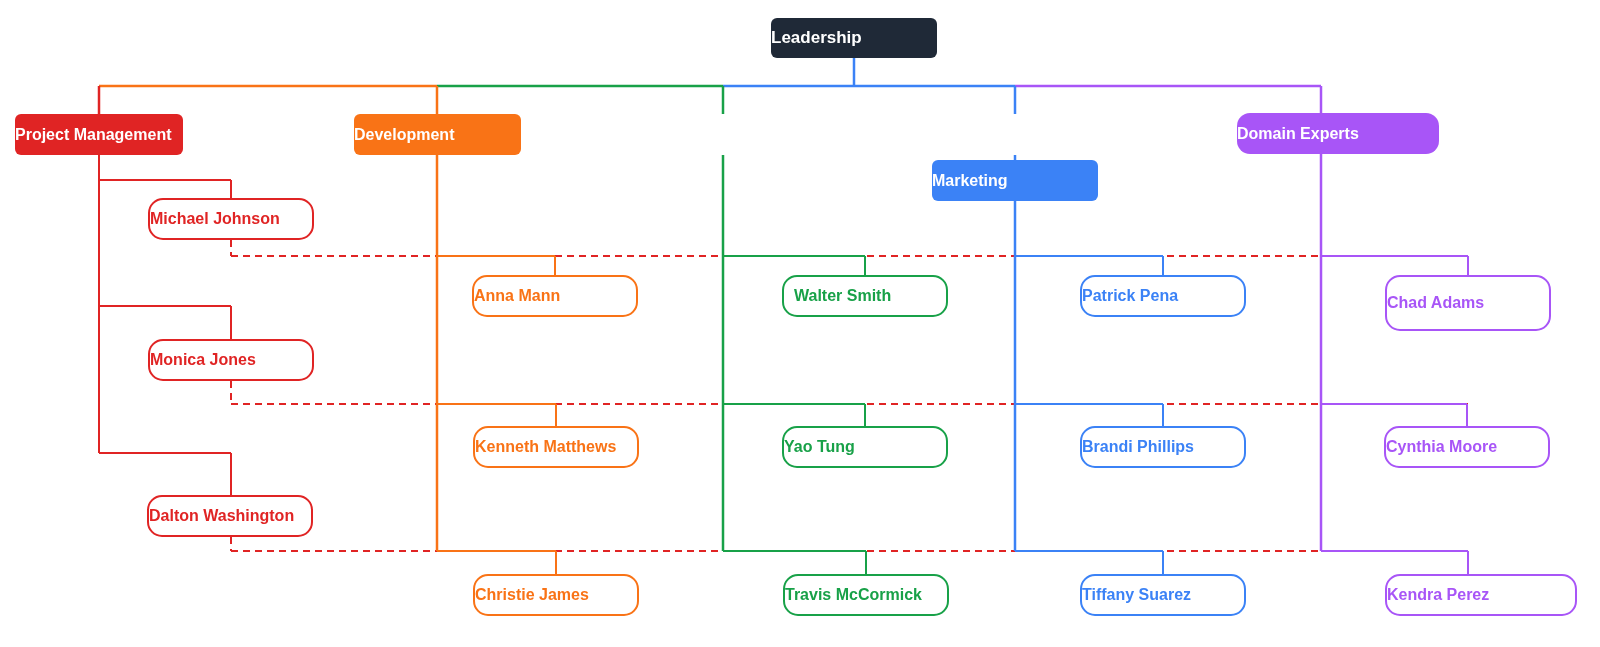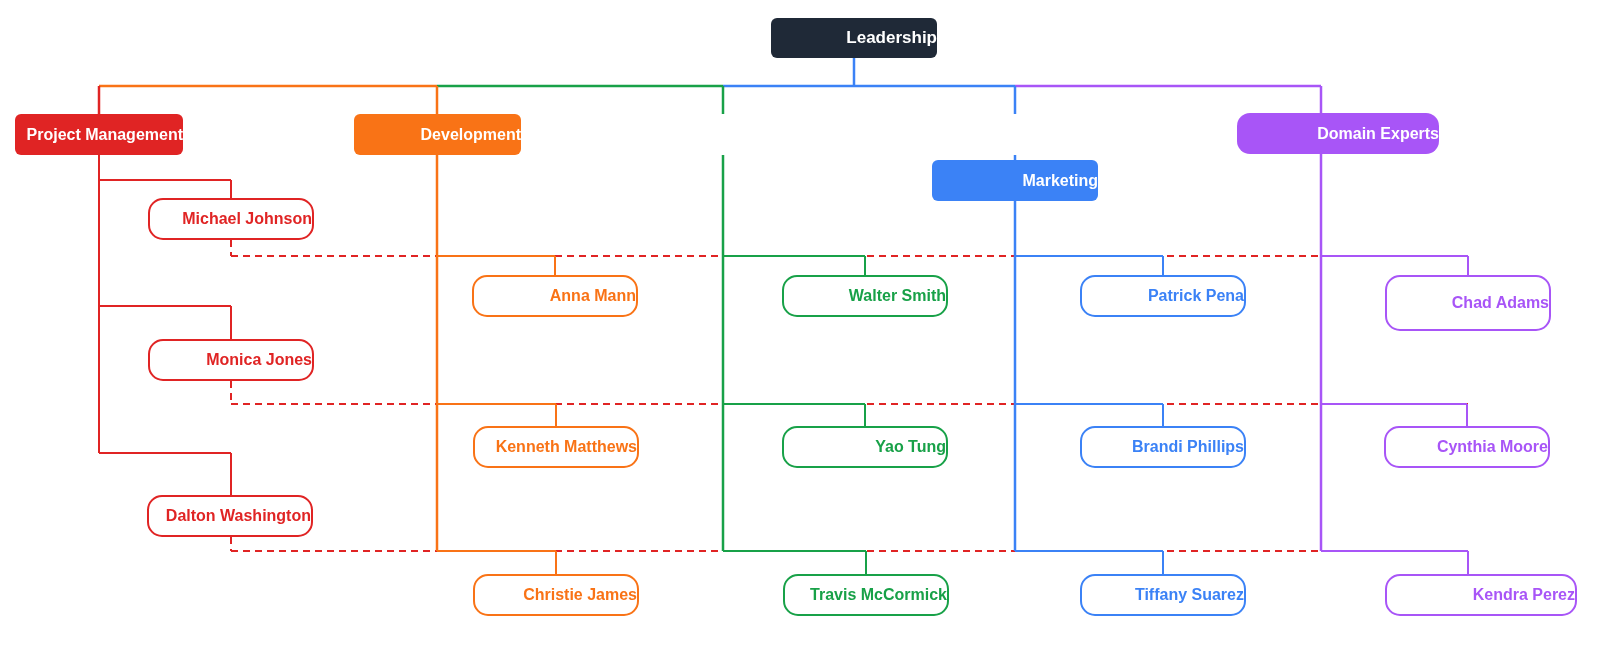--- a/index.html
+++ b/index.html
@@ -1,23 +1,23 @@
 <!DOCTYPE html>
 <html><head>
 <meta charset="utf-8">
 <style>
   html,body{margin:0;padding:0;background:#ffffff;}
   body{font-family:"Liberation Sans","DejaVu Sans",sans-serif;}
   #chart{position:relative;width:1600px;height:647px;overflow:hidden;background:#fff;}
   #edges{position:absolute;left:0;top:0;width:1600px;height:647px;}
   .node{position:absolute;box-sizing:border-box;display:flex;align-items:center;
-        justify-content:flex-end;text-align:center;border-radius:6px;
+        justify-content:flex-start;text-align:center;border-radius:6px;
         font-weight:bold;line-height:1.1;white-space:nowrap;}
   .root{background:#1f2937;color:#ffffff;border:none;font-size:17px;}
-  .dept{color:#ffffff;border:none;font-size:16px;padding-left:36px;}
+  .dept{color:#ffffff;border:none;font-size:16px;}
   .member{background:#ffffff;border-width:2px;border-style:solid;font-size:16px;border-radius:15px;}
 </style>
 </head>
 <body>
 
 <div id="chart">
   <svg id="edges" viewBox="0 0 1600 647" xmlns="http://www.w3.org/2000/svg">
       <line x1="854" y1="58" x2="854" y2="86" stroke="#3b82f6" stroke-width="2.5"></line>
       <line x1="99" y1="86" x2="437" y2="86" stroke="#f97316" stroke-width="2.5"></line>
       <line x1="437" y1="86" x2="723" y2="86" stroke="#18a148" stroke-width="2.5"></line>
@@ -88,21 +88,21 @@
     </div>
     <div class="node member" style="left: 472px; top: 275px; width: 166px; height: 42px; background: rgb(255, 255, 255); border-color: rgb(249, 115, 22); color: rgb(249, 115, 22);">
       <span>Anna Mann</span>
     </div>
     <div class="node member" style="left: 473px; top: 426px; width: 166px; height: 42px; background: rgb(255, 255, 255); border-color: rgb(249, 115, 22); color: rgb(249, 115, 22);">
       <span>Kenneth Matthews</span>
     </div>
     <div class="node member" style="left: 473px; top: 574px; width: 166px; height: 42px; background: rgb(255, 255, 255); border-color: rgb(249, 115, 22); color: rgb(249, 115, 22);">
       <span>Christie James</span>
     </div>
-    <div class="node member" style="left: 782px; top: 275px; width: 166px; height: 42px; background: rgb(255, 255, 255); border-color: rgb(24, 161, 72); color: rgb(24, 161, 72);">
+    <div class="node member" style="left: 782px; top: 275px; width: 166px; height: 42px; background: rgb(255, 255, 255); border-color: rgb(24, 161, 72); color: rgb(24, 161, 72); padding-left: 10px;">
       <span>Walter Smith</span>
     </div>
     <div class="node member" style="left: 782px; top: 426px; width: 166px; height: 42px; background: rgb(255, 255, 255); border-color: rgb(24, 161, 72); color: rgb(24, 161, 72);">
       <span>Yao Tung</span>
     </div>
     <div class="node member" style="left: 783px; top: 574px; width: 166px; height: 42px; background: rgb(255, 255, 255); border-color: rgb(24, 161, 72); color: rgb(24, 161, 72);">
       <span>Travis McCormick</span>
     </div>
     <div class="node dept" style="left: 932px; top: 114px; width: 166px; height: 41px; background: rgb(59, 130, 246); color: rgb(255, 255, 255); margin-top: 46px;">
       <span>Marketing</span>

